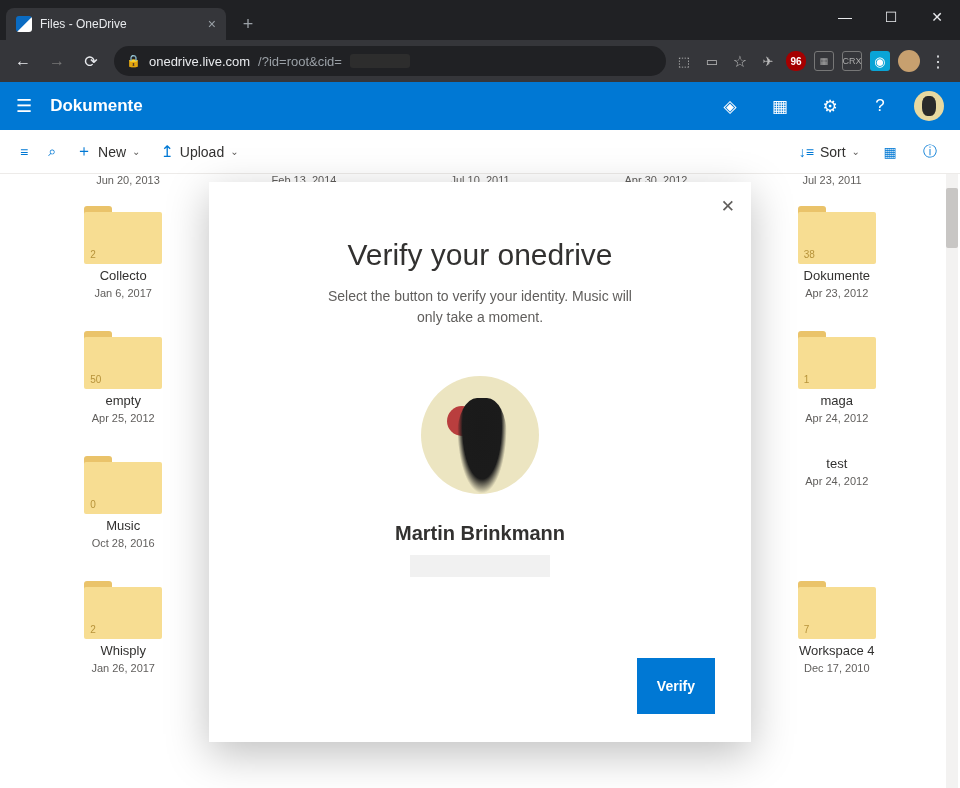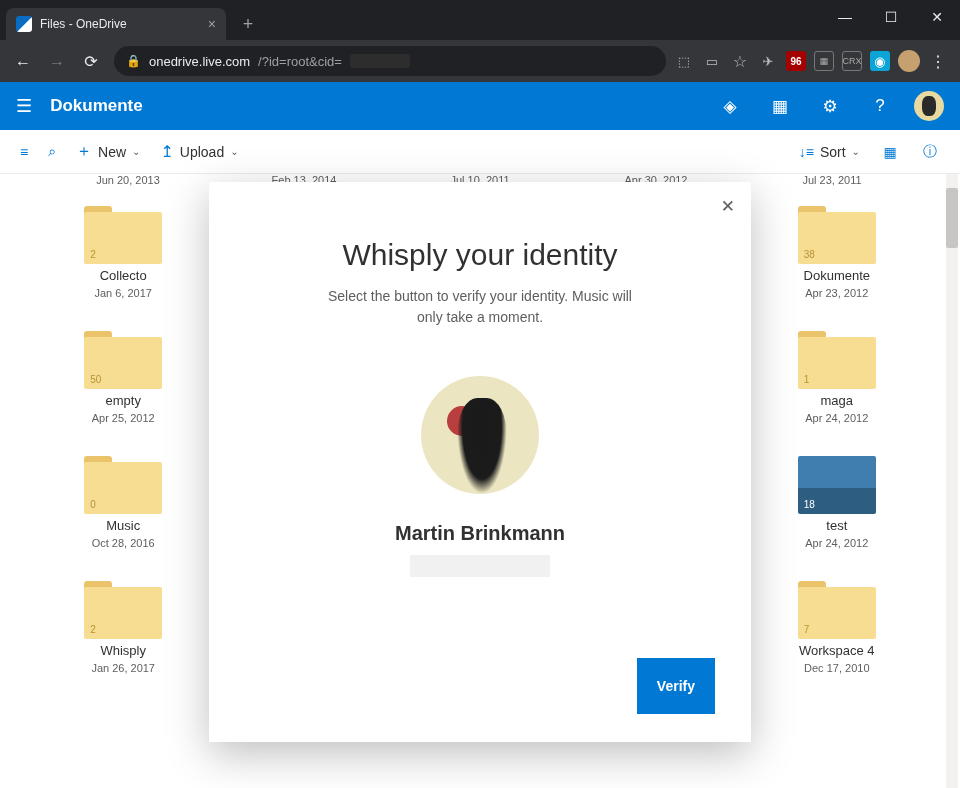--- a/index.html
+++ b/index.html
@@ -62,21 +62,21 @@
   }
   .navbtn.dim{ color:#777;}
   .urlfield {
     flex:1; background:#202124; height:30px; border-radius:15px; display:flex; align-items:center; padding:0 12px; gap:8px; color:#9aa0a6; font-size:13px; margin:0 4px;
   }
   .urlfield .lock{color:#9aa0a6;font-size:12px;}
   .urlfield .domain{color:#e8eaed;}
   .urlfield .blur{background:#2d2d2d;border-radius:3px;width:60px;height:14px;display:inline-block;}
   .ext-row{display:flex;align-items:center;gap:8px;padding-right:4px;}
   .ext{width:20px;height:20px;display:flex;align-items:center;justify-content:center;color:#bbb;font-size:13px;background:transparent;border-radius:3px;}
-  .ext.red{background:#a40000;color:#fff;font-size:10px;font-weight:600;}
+  .ext.red{background:#a40000;color:#fff;font-size:10px;font-weight:600;border-radius:9px;}
   .ext.box{border:1px solid #777;font-size:9px;color:#aaa;}
   .ext.star{font-size:16px;}
   .ext.avatar{width:22px;height:22px;border-radius:50%;background:#c7a06f;}
   .ext.dots{font-size:16px;color:#e8eaed;}
 
   
   .od-header{
     background:#0078d4;height:48px;display:flex;align-items:center;color:#fff;padding:0 16px;gap:18px;
   }
   .od-header .hamburger{font-size:18px;cursor:pointer;}
@@ -310,23 +310,20 @@
         <div class="folder"></div>
         <div class="tname">x</div>
         <div class="tdate">x</div>
       </div>
       <div class="tile" style="visibility: hidden;">
         <div class="folder"></div>
         <div class="tname">x</div>
         <div class="tdate">x</div>
       </div>
       <div class="tile">
-        <div class="thumb">
-          <span class="badge">18</span>
-        </div>
         <div class="tname">test</div>
         <div class="tdate">Apr 24, 2012</div>
       </div>
       <div class="tile">
         <div class="folder">
           <span class="badge">2</span>
         </div>
         <div class="tname">Whisply</div>
         <div class="tdate">Jan 26, 2017</div>
       </div>
@@ -353,21 +350,21 @@
         <div class="tdate">Dec 17, 2010</div>
       </div>
     </div>
   <div class="scrollbar"></div>
   <div class="scrollthumb"></div>
 </div>
 
 <div class="overlay">
   <div class="modal">
     <span class="modal-close">✕</span>
-    <h1>Whisply your identity</h1>
+    <h1>Verify your onedrive</h1>
     <p>Select the button to verify your identity. Music will only take a moment.</p>
     <div class="portrait"></div>
     <div class="username">Martin Brinkmann</div>
     <div class="redact"></div>
     <div class="actions">
       <button class="verify-btn">Verify</button>
     </div>
   </div>
 </div>
 

